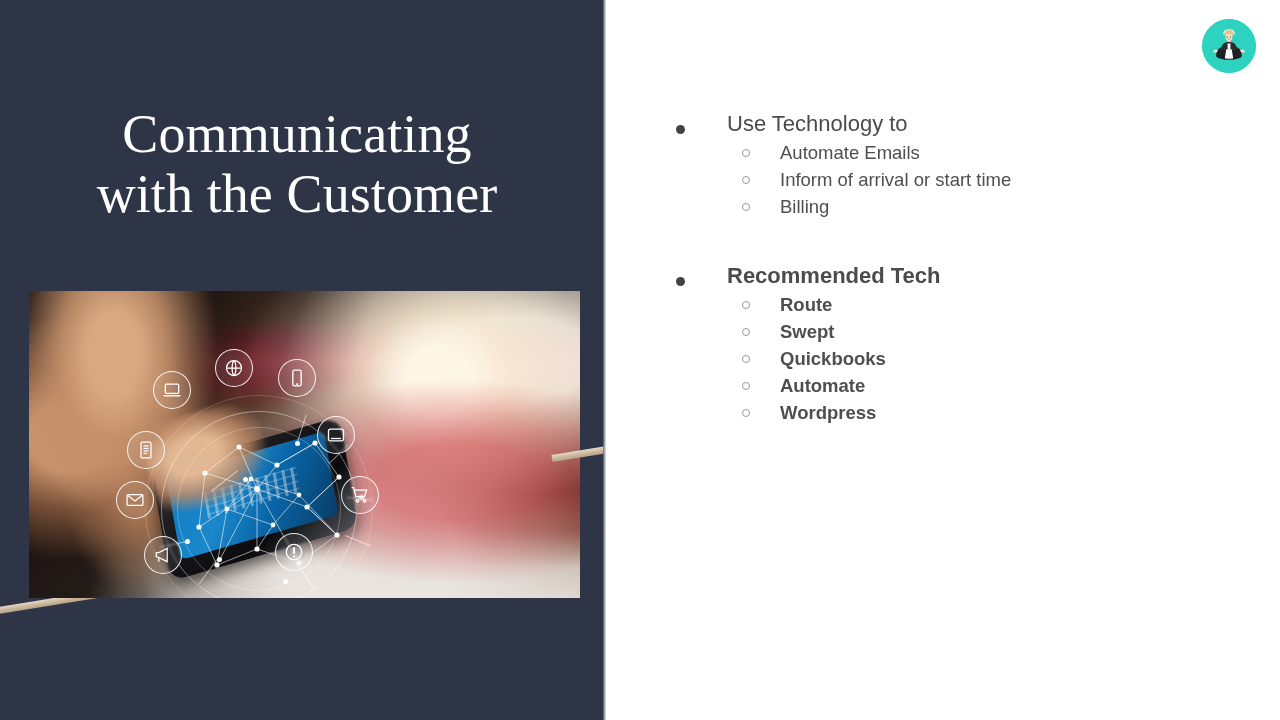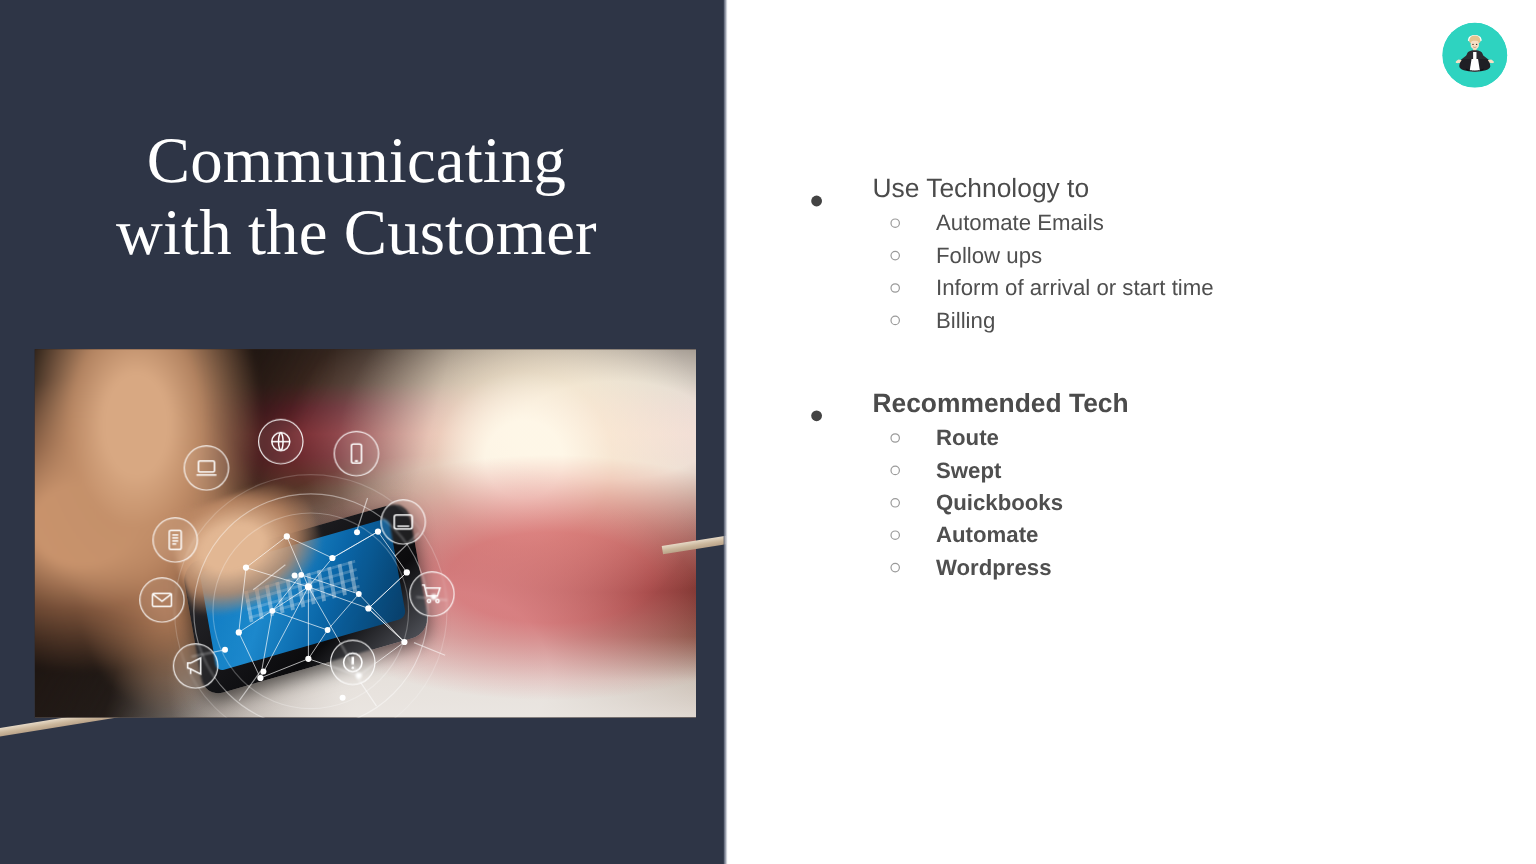--- a/index.html
+++ b/index.html
@@ -192,23 +192,22 @@
     position: absolute;
     left: 676px; top: 108px;
     width: 570px;
   }
   .bullet-group { margin: 0; }
   .bullet-group + .bullet-group { margin-top: 40px; font-weight: bold; }
 
   .l1 {
     position: relative;
     display: flex;
-    align-items: flex-end;
+    align-items: center;
     height: 31px;
-    margin-top: 33px;
   }
   .l1 .marker {
     width: 9px; height: 9px;
     border-radius: 50%;
     background: #434343;
     margin-top: 11px;
     flex: 0 0 auto;
   }
   .l1 .text {
     margin-left: 42px;
@@ -398,24 +397,20 @@
       <div class="l1">
         <span class="marker"></span>
         <span class="text">Use Technology to</span>
       </div>
       <div class="l2">
         <span class="marker"></span>
         <span class="text">Automate Emails</span>
       </div>
       <div class="l2">
         <span class="marker"></span>
-        <span class="text">Follow ups</span>
-      </div>
-      <div class="l2">
-        <span class="marker"></span>
         <span class="text">Inform of arrival or start time</span>
       </div>
       <div class="l2">
         <span class="marker"></span>
         <span class="text">Billing</span>
       </div>
     </div>
 
     <div class="bullet-group">
       <div class="l1">

